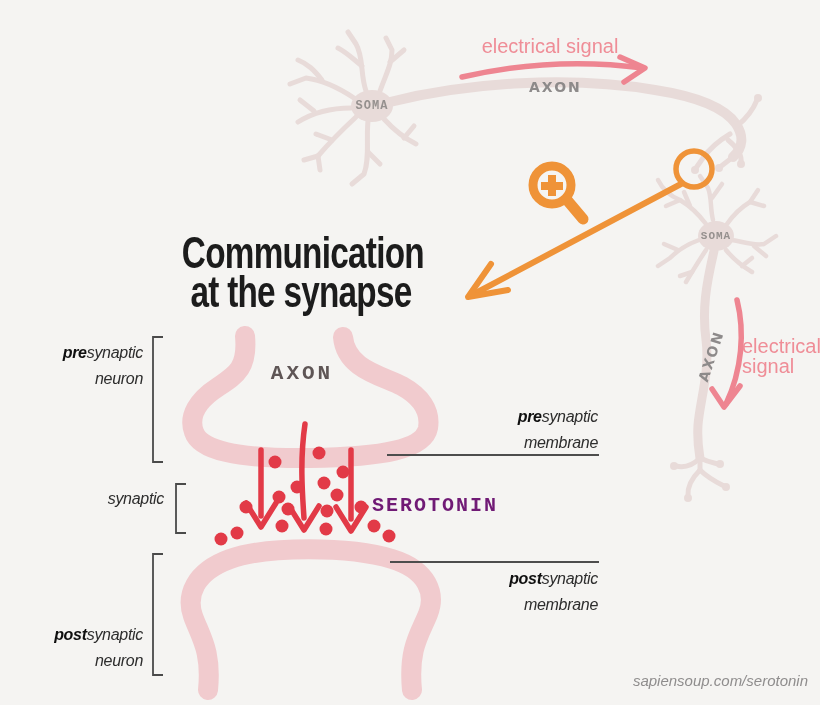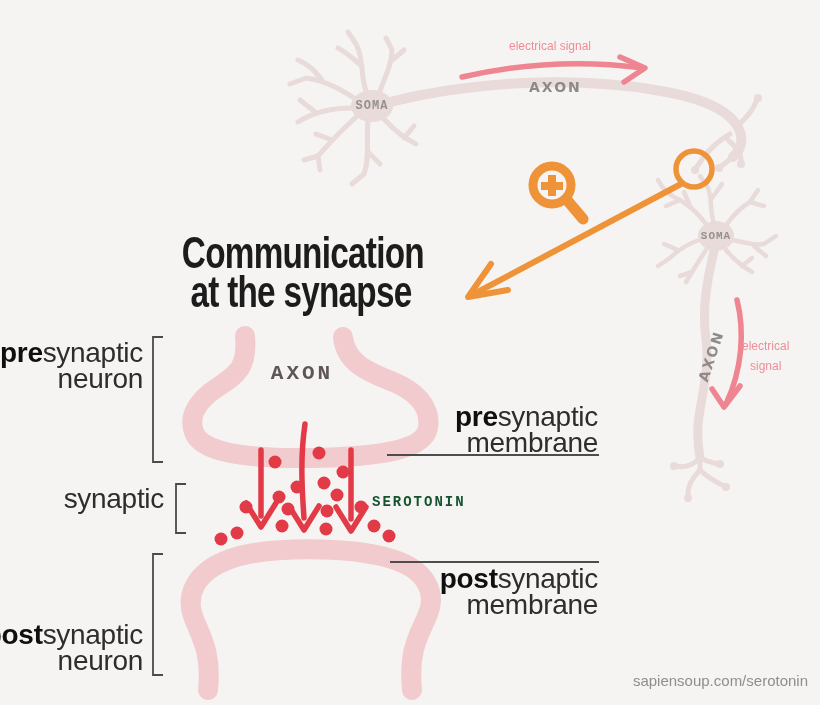--- a/index.html
+++ b/index.html
@@ -11,36 +11,36 @@
   .abs{position:absolute;}
   
   .title{
     left:140px;top:233px;width:322px;text-align:center;
     color:#1c1c1c;font-weight:bold;font-size:45px;line-height:39px;
     transform:scaleX(0.74);transform-origin:50% 0;
     letter-spacing:-1px;white-space:nowrap;
   }
   
   .sideLabel{
-    font-size:28px;line-height:26px;color:#2d2d2d;text-align:right;
-    white-space:nowrap;letter-spacing:-0.3px;
+    font-size:16px;line-height:26px;color:#2d2d2d;text-align:right;
+    white-space:nowrap;letter-spacing:-0.3px;font-style:italic;
   }
   .sideLabel b{color:#0f0f0f;}
   
   .comic{
     font-family:Liberation Mono, monospace;font-weight:bold;
     color:#5e5555;text-align:center;white-space:nowrap;
   }
   .comic.big{font-size:21px;line-height:25px;letter-spacing:3px;}
   .comic.small{font-size:12px;letter-spacing:1px;color:#95908e;}
-  .serotonin{font-size:14px;letter-spacing:2px;color:#14532d;}
-  .pinktxt{color:#ef8d97;font-size:12px;line-height:20px;white-space:nowrap;}
+  .serotonin{font-size:20px;letter-spacing:2px;color:#701a75;}
+  .pinktxt{color:#ef8d97;font-size:20px;line-height:20px;white-space:nowrap;}
   .axonTop{font-family:"DejaVu Sans",sans-serif;font-weight:bold;font-size:14px;
     letter-spacing:2px;color:#8d8a8a;}
-  .watermark{font-size:15px;color:#8f8d8d;}
+  .watermark{font-size:15px;color:#8f8d8d;font-style:italic;}
 </style>
 </head>
 <body>
 
 <div id="stage">
 
 <svg id="art" width="820" height="705" viewBox="0 0 820 705">
 
   <g stroke="#e8dbd9" fill="none" stroke-linecap="round" stroke-linejoin="round">
 
@@ -194,21 +194,21 @@
   <div>Communication</div>
   <div>at the synapse</div>
 </div>
 
 <div class="abs comic small" style="left:344px;top:99px;width:56px;">SOMA</div>
 <div class="abs axonTop" style="left:529px;top:79px;">AXON</div>
 <div class="abs pinktxt" style="left:455px;top:36px;width:190px;text-align:center;">electrical signal</div>
 
 <div class="abs comic small" style="left:690px;top:230px;width:52px;font-size:11px;">SOMA</div>
 <div class="abs axonTop" style="left:682px;top:348px;width:58px;text-align:center;transform:rotate(-72deg);">AXON</div>
-<div class="abs pinktxt" style="left:742px;top:336px;text-align:center;">
+<div class="abs pinktxt" style="left:742px;top:336px;">
   <div>electrical</div>
   <div>signal</div>
 </div>
 
 <div class="abs sideLabel" style="right:677px;top:340px;">
   <div><b>pre</b><span>synaptic</span></div>
   <div>neuron</div>
 </div>
 <div class="abs sideLabel" style="right:656px;top:486px;">
   <div>synaptic</div>

